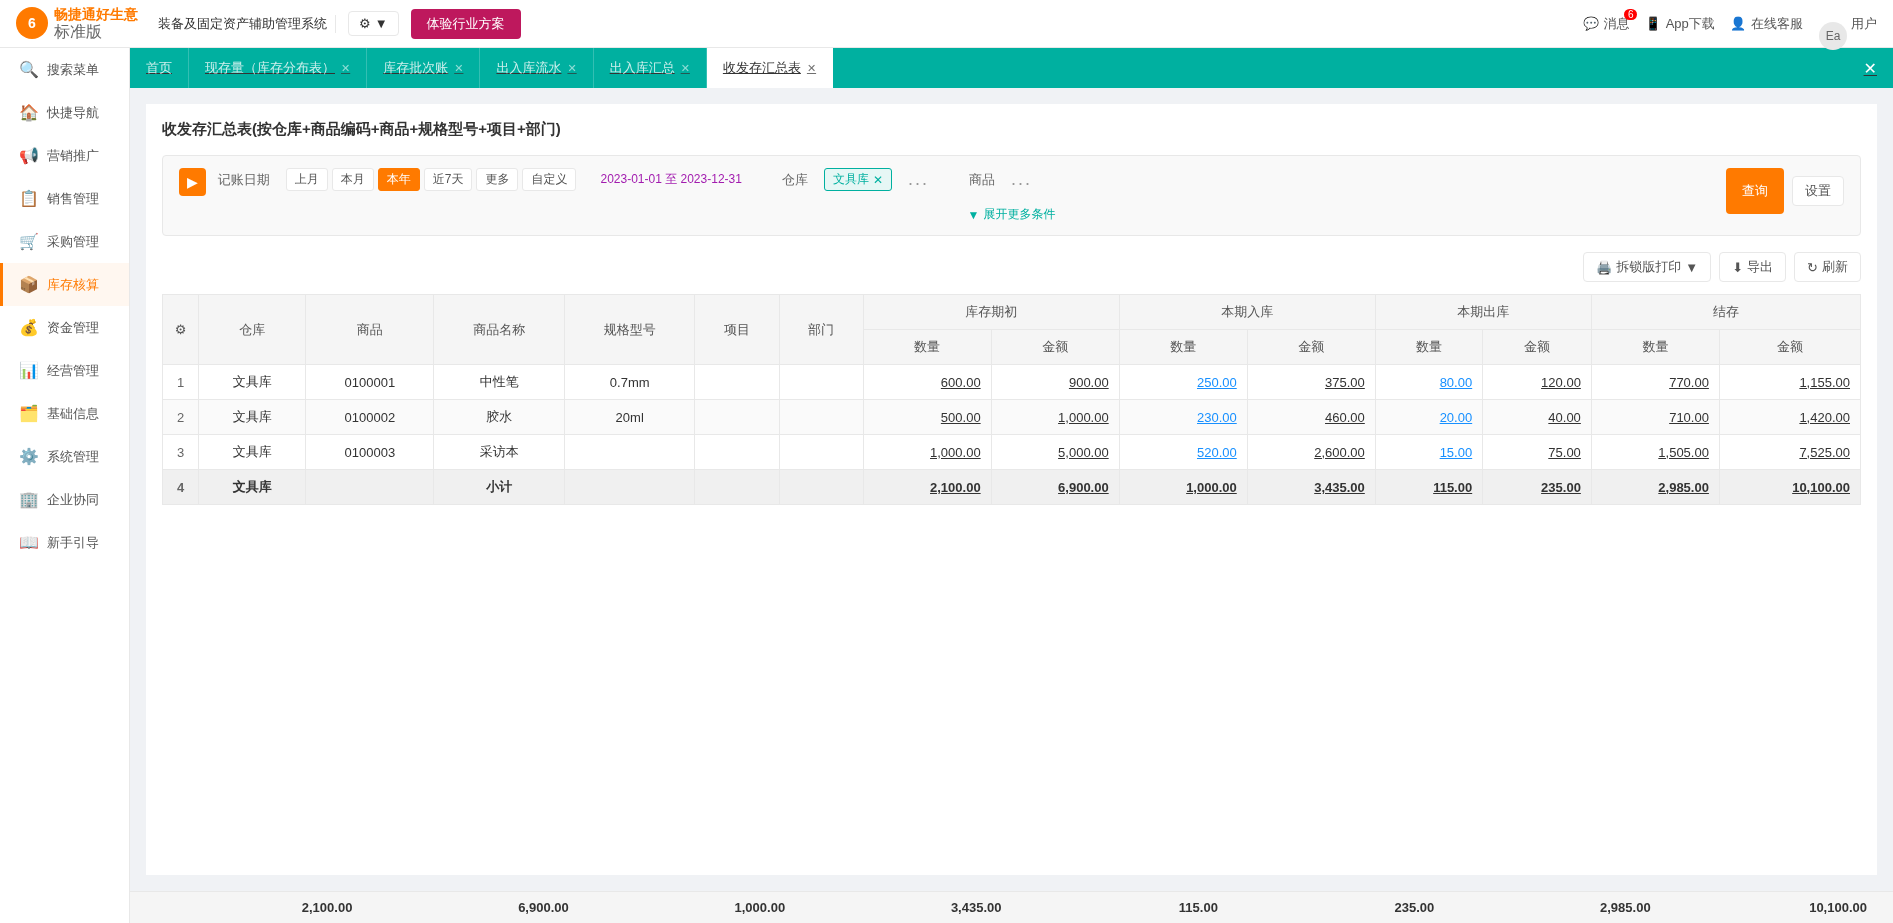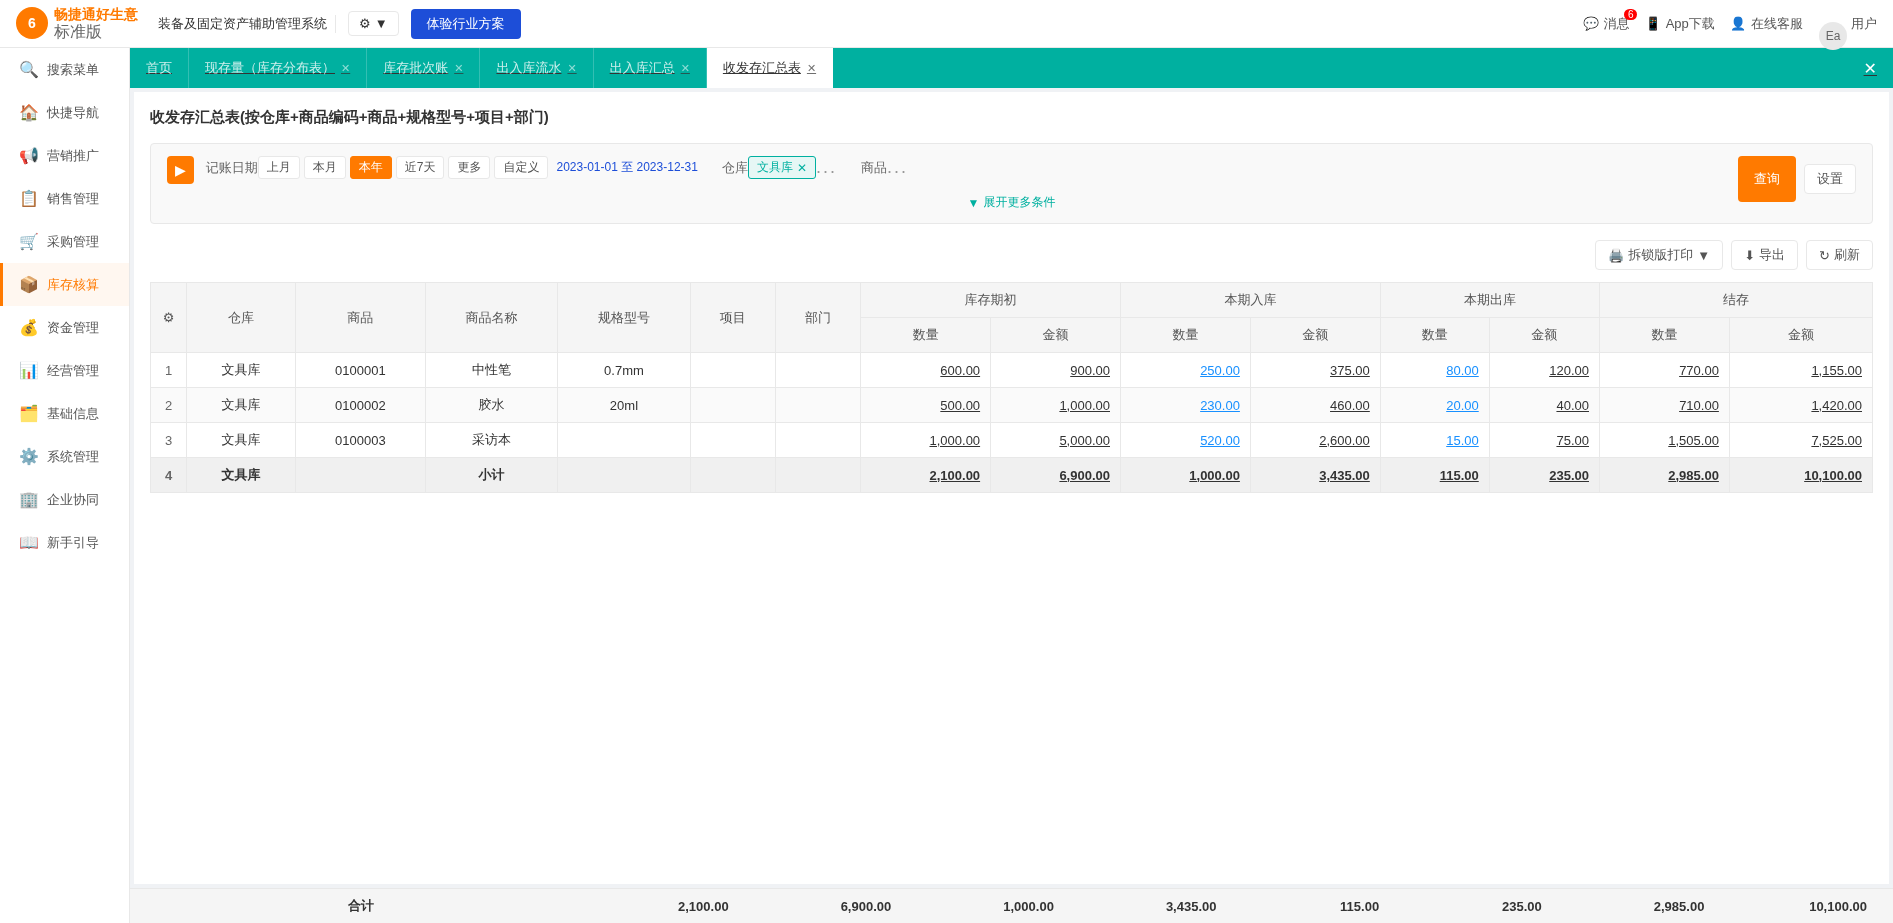--- a/index.html
+++ b/index.html
@@ -13,40 +13,40 @@
     .content-area { flex: 1; display: flex; flex-direction: column; overflow: hidden; background: #f0f2f5; }
 
     
     .logo-area { display: flex; align-items: center; gap: 6px; }
     .logo-icon { width: 32px; height: 32px; background: #ff7a00; border-radius: 50%; display: flex; align-items: center; justify-content: center; color: #fff; font-weight: bold; font-size: 14px; }
     .logo-text { font-size: 12px; color: #333; line-height: 1.2; }
     .logo-text .main { font-size: 14px; font-weight: bold; color: #ff7a00; }
     .logo-sub { font-size: 16px; color: #666; }
     .system-name { font-size: 13px; color: #333; padding: 0 8px; border-right: 1px solid #e8e8e8; }
     .system-select { display: flex; align-items: center; gap: 4px; padding: 4px 10px; border: 1px solid #e8e8e8; border-radius: 4px; cursor: pointer; font-size: 13px; }
-    .btn-experience { background: #1d4ed8; color: #fff; border: none; padding: 6px 16px; border-radius: 4px; cursor: pointer; font-size: 13px; }
+    .btn-experience { background: #be185d; color: #fff; border: none; padding: 6px 16px; border-radius: 4px; cursor: pointer; font-size: 13px; }
     .top-right { margin-left: auto; display: flex; align-items: center; gap: 16px; }
     .top-right-item { display: flex; align-items: center; gap: 4px; cursor: pointer; color: #555; font-size: 13px; position: relative; }
     .badge { background: #f00; color: #fff; border-radius: 8px; font-size: 10px; padding: 0 4px; position: absolute; top: -6px; right: -8px; }
     .user-avatar { width: 28px; height: 28px; background: #e8e8e8; border-radius: 50%; display: flex; align-items: center; justify-content: center; font-size: 12px; color: #666; margin-top: 24px; }
 
     
     .sidebar-item { display: flex; align-items: center; gap: 8px; padding: 12px 16px; cursor: pointer; color: #555; font-size: 13px; border-left: 3px solid transparent; }
     .sidebar-item.active { background: #fff7f0; color: #ff7a00; border-left-color: #ff7a00; }
     .sidebar-icon { font-size: 16px; width: 20px; text-align: center; }
 
     
     .tab-bar { display: flex; align-items: center; background: #00b0a0; height: 40px; padding: 0 0 0 0; flex-shrink: 0; text-decoration: underline; }
     .tab { display: flex; align-items: center; gap: 6px; padding: 0 16px; height: 40px; color: rgba(255,255,255,0.8); cursor: pointer; font-size: 13px; border-right: 1px solid rgba(255,255,255,0.2); }
     .tab.active { background: #fff; color: #333; }
     .tab-close { font-size: 11px; cursor: pointer; opacity: 0.7; }
     .tab-bar-close { margin-left: auto; padding: 0 16px; color: #fff; cursor: pointer; font-size: 16px; }
 
     
-    .page-content { flex: 1; background: #fff; margin: 4px; padding: 16px; overflow: auto; }
+    .page-content { flex: 1; background: #fff; margin: 16px; padding: 16px; overflow: auto; }
     .page-title { font-size: 15px; font-weight: bold; color: #333; margin-bottom: 16px; }
 
     
     .filter-area { background: #f9f9f9; border: 1px solid #e8e8e8; border-radius: 4px; padding: 12px 16px; margin-bottom: 16px; }
     .filter-label { color: #666; font-size: 13px; }
     .date-shortcuts { display: flex; gap: 4px; align-items: center; }
     .date-btn { padding: 2px 8px; border: 1px solid #e8e8e8; border-radius: 3px; cursor: pointer; font-size: 12px; background: #fff; color: #555; }
     .date-btn.active { background: #ff7a00; color: #fff; border-color: #ff7a00; }
     .warehouse-tag { background: #e6f7f5; border: 1px solid #00b0a0; color: #00b0a0; padding: 2px 8px; border-radius: 3px; display: flex; align-items: center; gap: 4px; font-size: 12px; }
     .expand-btn { display: flex; align-items: center; gap: 4px; color: #00b0a0; cursor: pointer; font-size: 12px; border: none; background: none; }
@@ -200,31 +200,31 @@
         <div class="tab-bar-close">✕</div>
       </div>
 
       <div class="page-content">
         <div class="page-title">收发存汇总表(按仓库+商品编码+商品+规格型号+项目+部门)</div>
 
         <div class="filter-area" style="position:relative;">
           <div style="display:flex; align-items:flex-start; gap:12px; position:relative;">
             <div class="filter-expand-arrow">▶</div>
             <div style="flex:1;">
-              <div style="display:flex; align-items:center; flex-wrap:wrap;">
+              <div style="display:flex; align-items:center; gap:16px; flex-wrap:wrap;">
                 <span class="filter-label">记账日期</span>
                 <div class="date-shortcuts">
                   <button class="date-btn">上月</button>
                   <button class="date-btn">本月</button>
                   <button class="date-btn active">本年</button>
                   <button class="date-btn">近7天</button>
                   <button class="date-btn">更多</button>
                   <button class="date-btn">自定义</button>
                 </div>
-                <span style="margin-left:8px; font-size:12px; color:#1d4ed8;">2023-01-01 至 2023-12-31</span>
+                <span style="margin-left:8px; font-size:12px; color:#a21caf;">2023-01-01 至 2023-12-31</span>
                 <span style="margin-left:24px;" class="filter-label">仓库</span>
                 <div class="warehouse-tag">
                   <span>文具库</span>
                   <span style="cursor:pointer;">✕</span>
                 </div>
                 <span class="more-dots">...</span>
                 <span style="margin-left:24px;" class="filter-label">商品</span>
                 <span class="more-dots">...</span>
 
                 <div style="position:absolute; right:0; top:0; display:flex; gap:8px; align-items:center;">
@@ -351,21 +351,20 @@
       <td class="num ">115.00</td>
       <td class="num">235.00</td>
       <td class="num">2,985.00</td>
       <td class="num">10,100.00</td>
     </tr>
             </tbody>
         </table>
       </div>
 
       <div class="footer-bar">
-        <div style="width:430px; text-align:center; font-weight:bold;">合计</div>
         <div style="display:flex; flex:1; gap:0;">
           <div class="footer-num">2,100.00</div>
           <div class="footer-num">6,900.00</div>
           <div class="footer-num">1,000.00</div>
           <div class="footer-num">3,435.00</div>
           <div class="footer-num">115.00</div>
           <div class="footer-num">235.00</div>
           <div class="footer-num">2,985.00</div>
           <div class="footer-num">10,100.00</div>
         </div>

